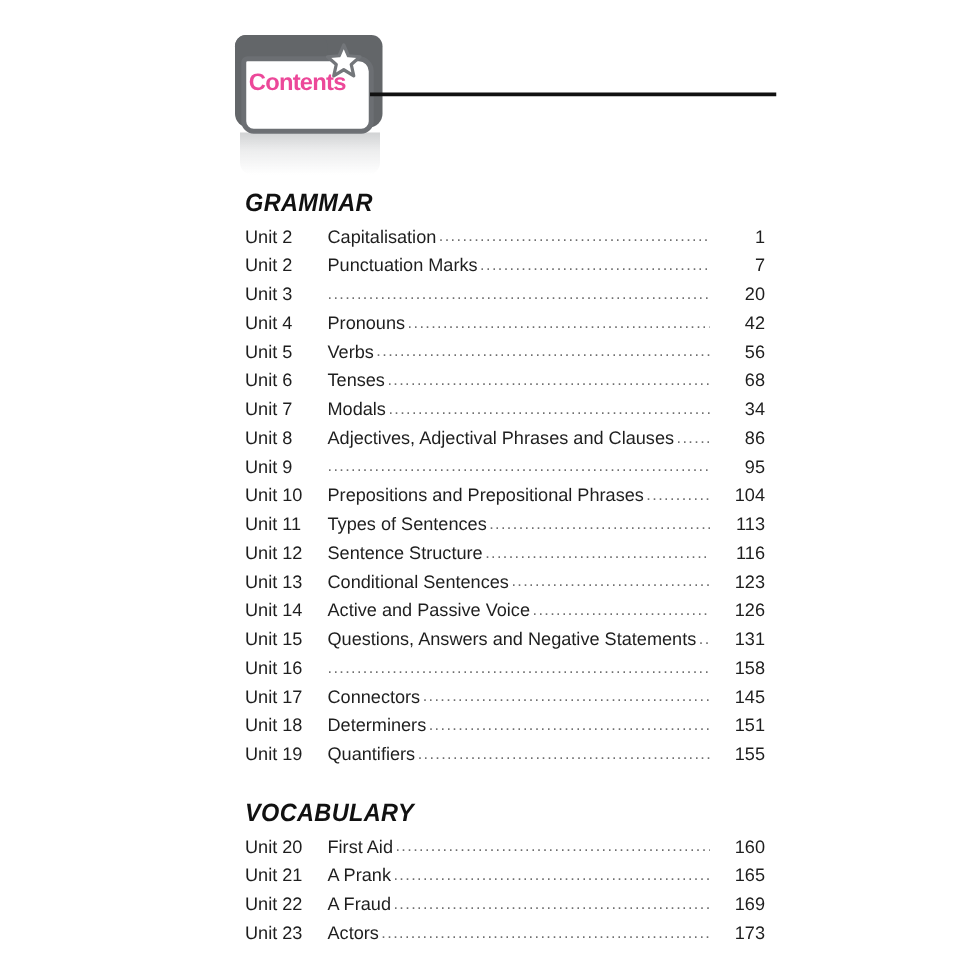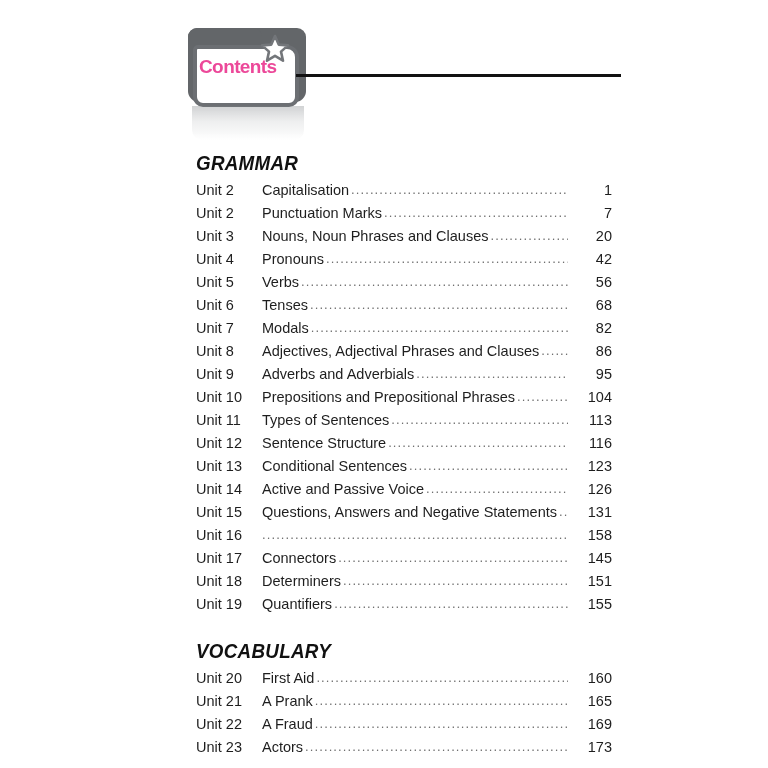--- a/index.html
+++ b/index.html
@@ -201,21 +201,20 @@
           <span class="page-num">1</span>
         </div>
         <div class="toc-row">
           <span class="unit-label">Unit 2</span>
           <span class="entry-title">Punctuation Marks</span>
           <span class="leader">........................................................................................................................</span>
           <span class="page-num">7</span>
         </div>
         <div class="toc-row">
           <span class="unit-label">Unit 3</span>
-          <span class="entry-title">Nouns, Noun Phrases and Clauses</span>
           <span class="leader">........................................................................................................................</span>
           <span class="page-num">20</span>
         </div>
         <div class="toc-row">
           <span class="unit-label">Unit 4</span>
           <span class="entry-title">Pronouns</span>
           <span class="leader">........................................................................................................................</span>
           <span class="page-num">42</span>
         </div>
         <div class="toc-row">
@@ -227,31 +226,30 @@
         <div class="toc-row">
           <span class="unit-label">Unit 6</span>
           <span class="entry-title">Tenses</span>
           <span class="leader">........................................................................................................................</span>
           <span class="page-num">68</span>
         </div>
         <div class="toc-row">
           <span class="unit-label">Unit 7</span>
           <span class="entry-title">Modals</span>
           <span class="leader">........................................................................................................................</span>
-          <span class="page-num">82</span>
+          <span class="page-num">34</span>
         </div>
         <div class="toc-row">
           <span class="unit-label">Unit 8</span>
           <span class="entry-title">Adjectives, Adjectival Phrases and Clauses</span>
           <span class="leader">........................................................................................................................</span>
           <span class="page-num">86</span>
         </div>
         <div class="toc-row">
           <span class="unit-label">Unit 9</span>
-          <span class="entry-title">Adverbs and Adverbials</span>
           <span class="leader">........................................................................................................................</span>
           <span class="page-num">95</span>
         </div>
         <div class="toc-row">
           <span class="unit-label">Unit 10</span>
           <span class="entry-title">Prepositions and Prepositional Phrases</span>
           <span class="leader">........................................................................................................................</span>
           <span class="page-num">104</span>
         </div>
         <div class="toc-row">

